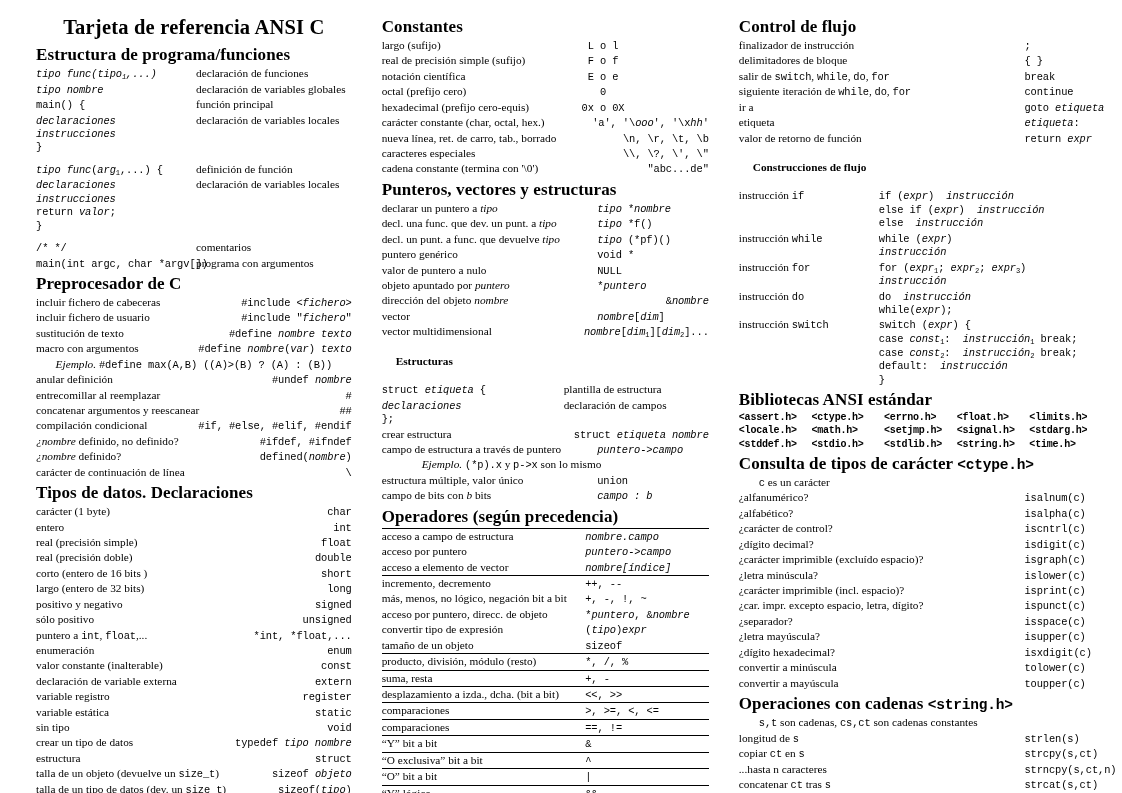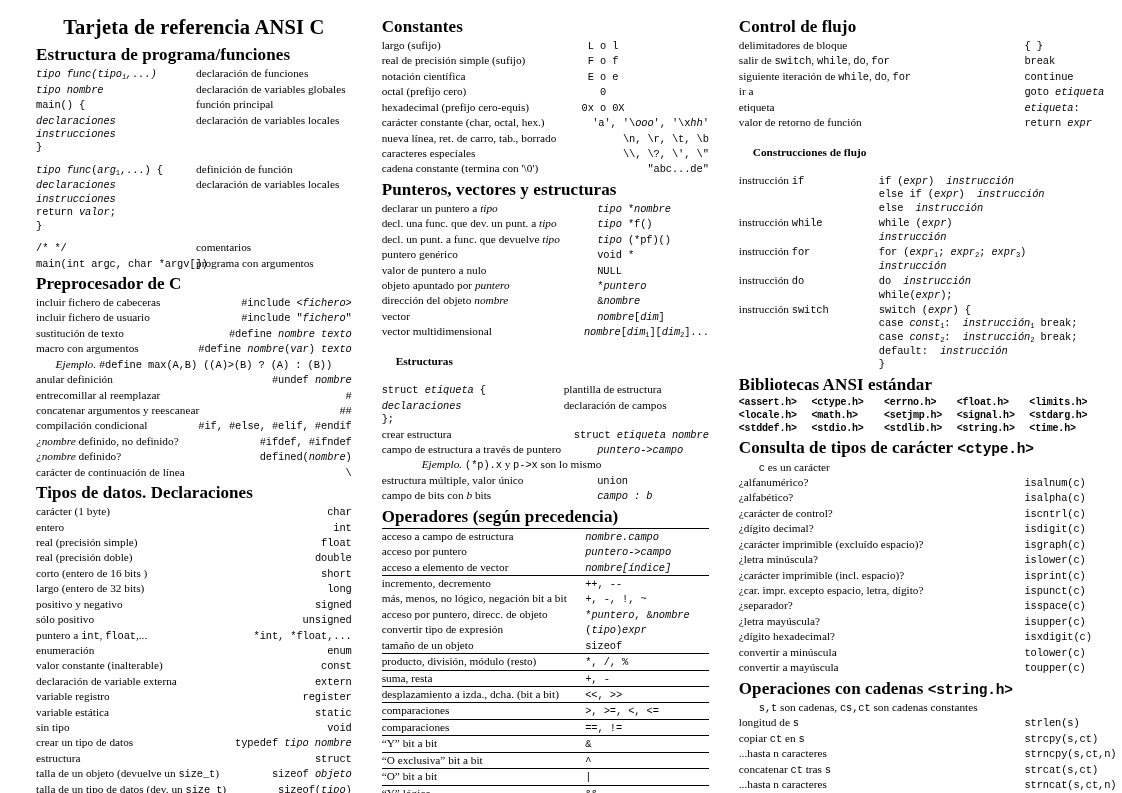--- a/index.html
+++ b/index.html
@@ -389,21 +389,21 @@
         <tr>
             <td class="desc">valor de puntero a nulo</td>
             <td class="code mono" style="text-align:left;padding-left:52px">NULL</td>
           </tr>
         <tr>
             <td class="desc">objeto apuntado por <span class="it">puntero</span></td>
             <td class="code mono" style="text-align:left;padding-left:52px">*<span class="it">puntero</span></td>
           </tr>
         <tr>
             <td class="desc">dirección del objeto <span class="it">nombre</span></td>
-            <td class="code mono" style="text-align:left;padding-left:52px">&amp;<span class="it">nombre</span></td>
+            <td class="code mono" style="text-align:right;padding-left:52px">&amp;<span class="it">nombre</span></td>
           </tr>
         <tr>
             <td class="desc">vector</td>
             <td class="code mono" style="text-align:left;padding-left:52px"><span class="it">nombre</span>[<span class="it">dim</span>]</td>
           </tr>
         <tr>
             <td class="desc">vector multidimensional</td>
             <td class="code mono" style="text-align:right"><span class="it">nombre</span>[<span class="it">dim</span><sub>1</sub>][<span class="it">dim</span><sub>2</sub>]...</td>
           </tr>
       </tbody>
@@ -534,20 +534,24 @@
       </tbody>
     </table>
 
   </div>
 
   <div class="col col-3">
 
     <h2 class="sect">Control de flujo</h2>
     <table class="rows">
       <tbody>
+        <tr>
+            <td class="desc">finalizador de instrucción</td>
+            <td class="code mono" style="text-align:left;padding-left:104px">;</td>
+          </tr>
         <tr>
             <td class="desc">delimitadores de bloque</td>
             <td class="code mono" style="text-align:left;padding-left:104px">{ }</td>
           </tr>
         <tr>
             <td class="desc">salir de <span class="mono">switch</span>, <span class="mono">while</span>, <span class="mono">do</span>, <span class="mono">for</span></td>
             <td class="code mono" style="text-align:left;padding-left:104px">break</td>
           </tr>
         <tr>
             <td class="desc">siguiente iteración de <span class="mono">while</span>, <span class="mono">do</span>, <span class="mono">for</span></td>

